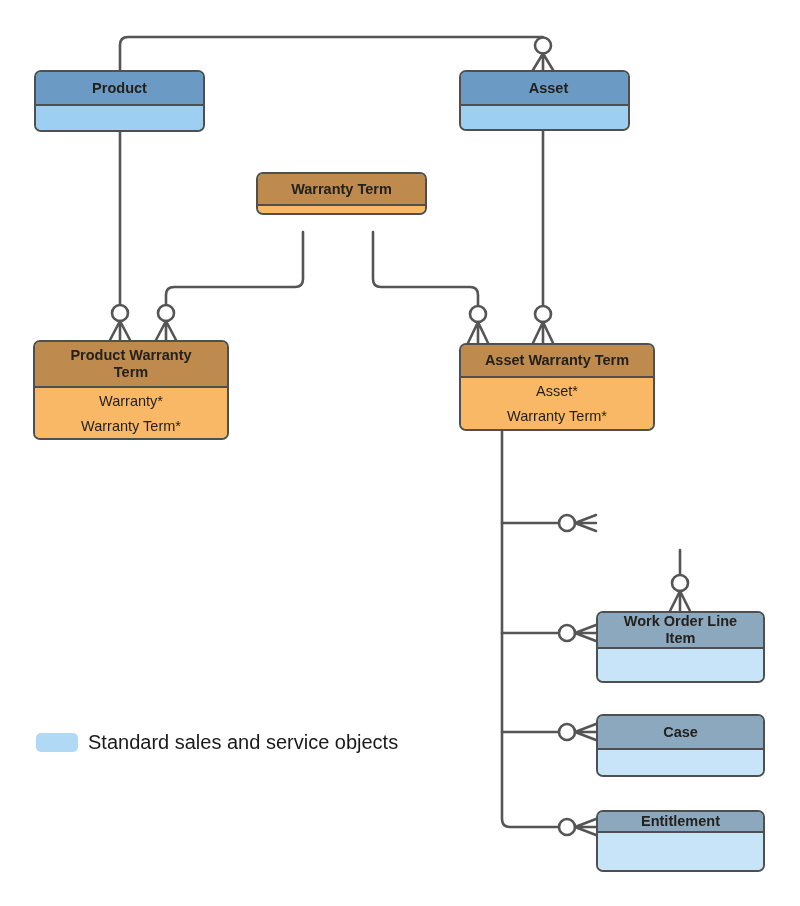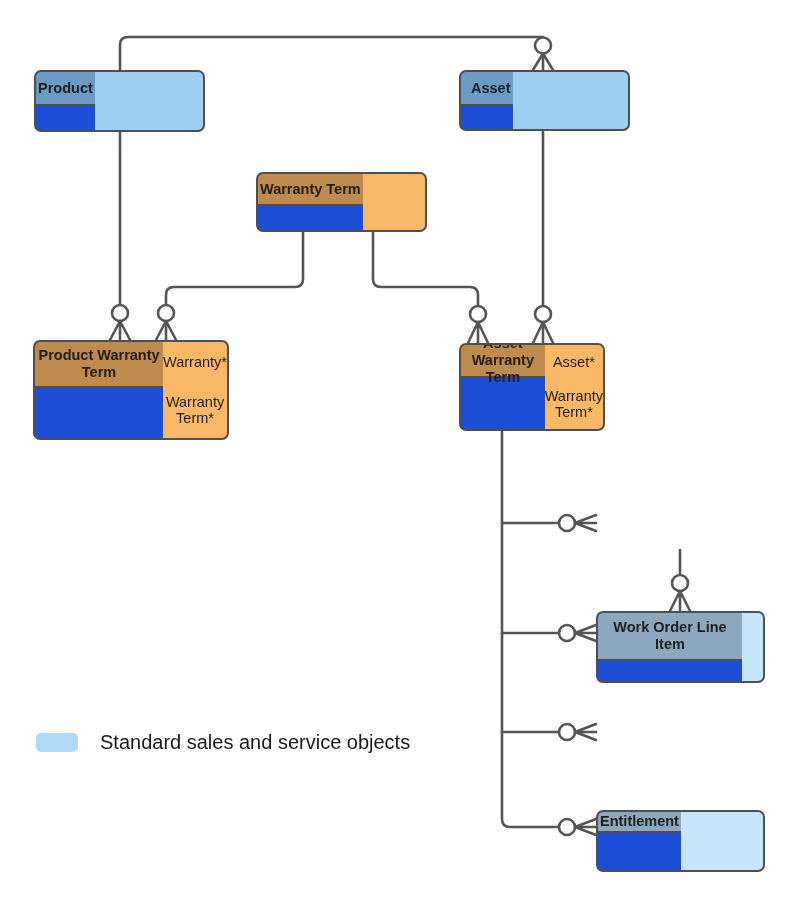--- a/index.html
+++ b/index.html
@@ -12,23 +12,23 @@
   }
   .connectors{position:absolute;left:0;top:0;pointer-events:none;}
   .connectors path{fill:none;stroke:#555555;stroke-width:2.6;stroke-linecap:round;stroke-linejoin:round;}
   .connectors circle{fill:#ffffff;stroke:#555555;stroke-width:2.6;}
 
   .entity{
     position:absolute;
     box-sizing:border-box;
     border:2.5px solid #4f4f4f;
     border-radius:7px;
-    display:flex;flex-direction:row;
+    display:flex;flex-direction:column;
     overflow:hidden;
-    background:#1d4ed8;
+    background:#86efac;
   }
   .entity .hdr{
     box-sizing:border-box;
     display:flex;align-items:center;justify-content:center;
     text-align:center;
     font-weight:bold;
     font-size:14.5px;line-height:17px;
     color:#24211d;
     border-bottom:2.5px solid #4f4f4f;
     padding:0 2px;
@@ -44,21 +44,21 @@
     font-size:14.5px;color:#1f1f1f;
     text-align:center;
   }
 
   .legend{position:absolute;left:36px;top:732px;}
   .legend-row{display:flex;align-items:center;height:21px;margin-bottom:14px;}
   .legend-swatch{
     width:42px;height:19px;border-radius:5px;flex:0 0 auto;
   }
   .legend-label{
-    margin-left:22px;
+    margin-left:10px;
     font-size:20px;color:#1a1a1a;line-height:21px;
     white-space:nowrap;
   }
 </style>
 </head>
 <body>
 
 <div class="canvas">
 
   <svg class="connectors" width="800" height="906" viewBox="0 0 800 906">
@@ -134,55 +134,61 @@
     <div class="bod" style="background: rgb(156, 207, 242);"></div>
   </div>
 
   <div class="entity" style="left:459px;top:70px;width:171px;height:61px">
     <div class="hdr" style="height: 34px; background: rgb(107, 154, 196); padding-left: 10px;">
       <span>Asset</span>
     </div>
     <div class="bod" style="background: rgb(156, 207, 242);"></div>
   </div>
 
-  <div class="entity" style="left:256px;top:172px;width:171px;height:60px">
+  <div class="entity" style="left:256px;top:172px;width:171px;height:43px">
     <div class="hdr" style="height: 32px; background: rgb(191, 138, 77);">
       <span>Warranty Term</span>
     </div>
     <div class="bod" style="background: rgb(249, 184, 102);"></div>
   </div>
 
   <div class="entity" style="left:33px;top:340px;width:196px;height:100px">
     <div class="hdr" style="height: 46px; background: rgb(191, 138, 77);">
       <span class="narrow">Product Warranty Term</span>
     </div>
     <div class="bod" style="background: rgb(249, 184, 102);">
       <div class="fld">Warranty*</div>
       <div class="fld">Warranty Term*</div>
     </div>
   </div>
 
-  <div class="entity" style="left:459px;top:343px;width:146px;height:88px">
+  <div class="entity" style="left:459px;top:343px;width:196px;height:88px">
     <div class="hdr" style="height: 33px; background: rgb(191, 138, 77);">
       <span>Asset Warranty Term</span>
     </div>
     <div class="bod" style="background: rgb(249, 184, 102);">
       <div class="fld">Asset*</div>
       <div class="fld">Warranty Term*</div>
     </div>
   </div>
 
 
   <div class="entity" style="left:596px;top:611px;width:169px;height:72px">
-    <div class="hdr" style="height: 48px; background: rgb(140, 168, 190);">
+    <div class="hdr" style="height: 36px; background: rgb(140, 168, 190);">
       <span class="narrow">Work Order Line Item</span>
     </div>
     <div class="bod" style="background: rgb(200, 228, 248);"></div>
   </div>
 
+  <div class="entity" style="left:596px;top:714px;width:169px;height:63px">
+    <div class="hdr" style="height: 34px; background: rgb(140, 168, 190);">
+      <span>Case</span>
+    </div>
+    <div class="bod" style="background: rgb(200, 228, 248);"></div>
+  </div>
 
   <div class="entity" style="left:596px;top:810px;width:169px;height:62px">
     <div class="hdr" style="height: 21px; background: rgb(140, 168, 190);">
       <span>Entitlement</span>
     </div>
     <div class="bod" style="background: rgb(200, 228, 248);"></div>
   </div>
 
   <div class="legend">
     <div class="legend-row">

